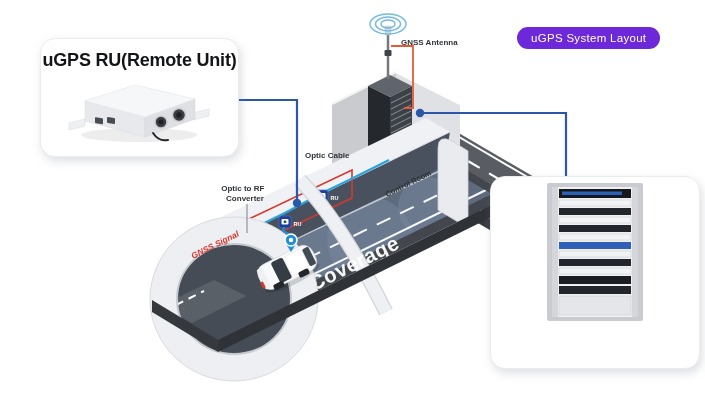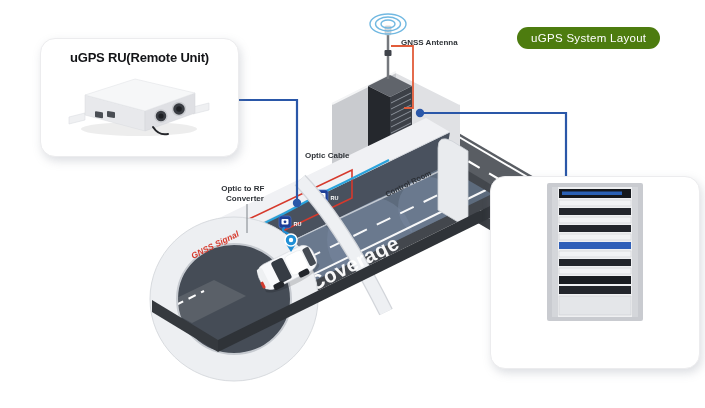--- a/index.html
+++ b/index.html
@@ -10,27 +10,27 @@
   }
   .stage{position:absolute;inset:0;}
   svg.scene{position:absolute;left:0;top:0;}
   .card{
     position:absolute;background:#fff;border:1px solid #ececee;
     border-radius:15px;box-shadow:2px 4px 10px rgba(130,138,150,.28);
     display:flex;flex-direction:column;align-items:center;
   }
   .card-title{
     font-weight:bold;color:#131417;letter-spacing:-.2px;
-    font-size:13px;margin-top:11px;white-space:nowrap;
+    font-size:18px;margin-top:11px;white-space:nowrap;
   }
   #ru-card{left:40px;top:38px;width:197px;height:117px;}
   #mu-card{left:490px;top:176px;width:208px;height:191px;}
   .badge{
     position:absolute;left:517px;top:27px;height:22px;
-    background:#4d7c0f;color:#fff;border-radius:12px;
+    background:#6d28d9;color:#fff;border-radius:12px;
     font-size:11.5px;font-weight:500;letter-spacing:.3px;
     display:flex;align-items:center;padding:0 14px;white-space:nowrap;
   }
   .lbl{fill:#2f3338;font-weight:600;font-size:8px;}
 </style>
 </head>
 <body>
 
 <div class="stage">
 

